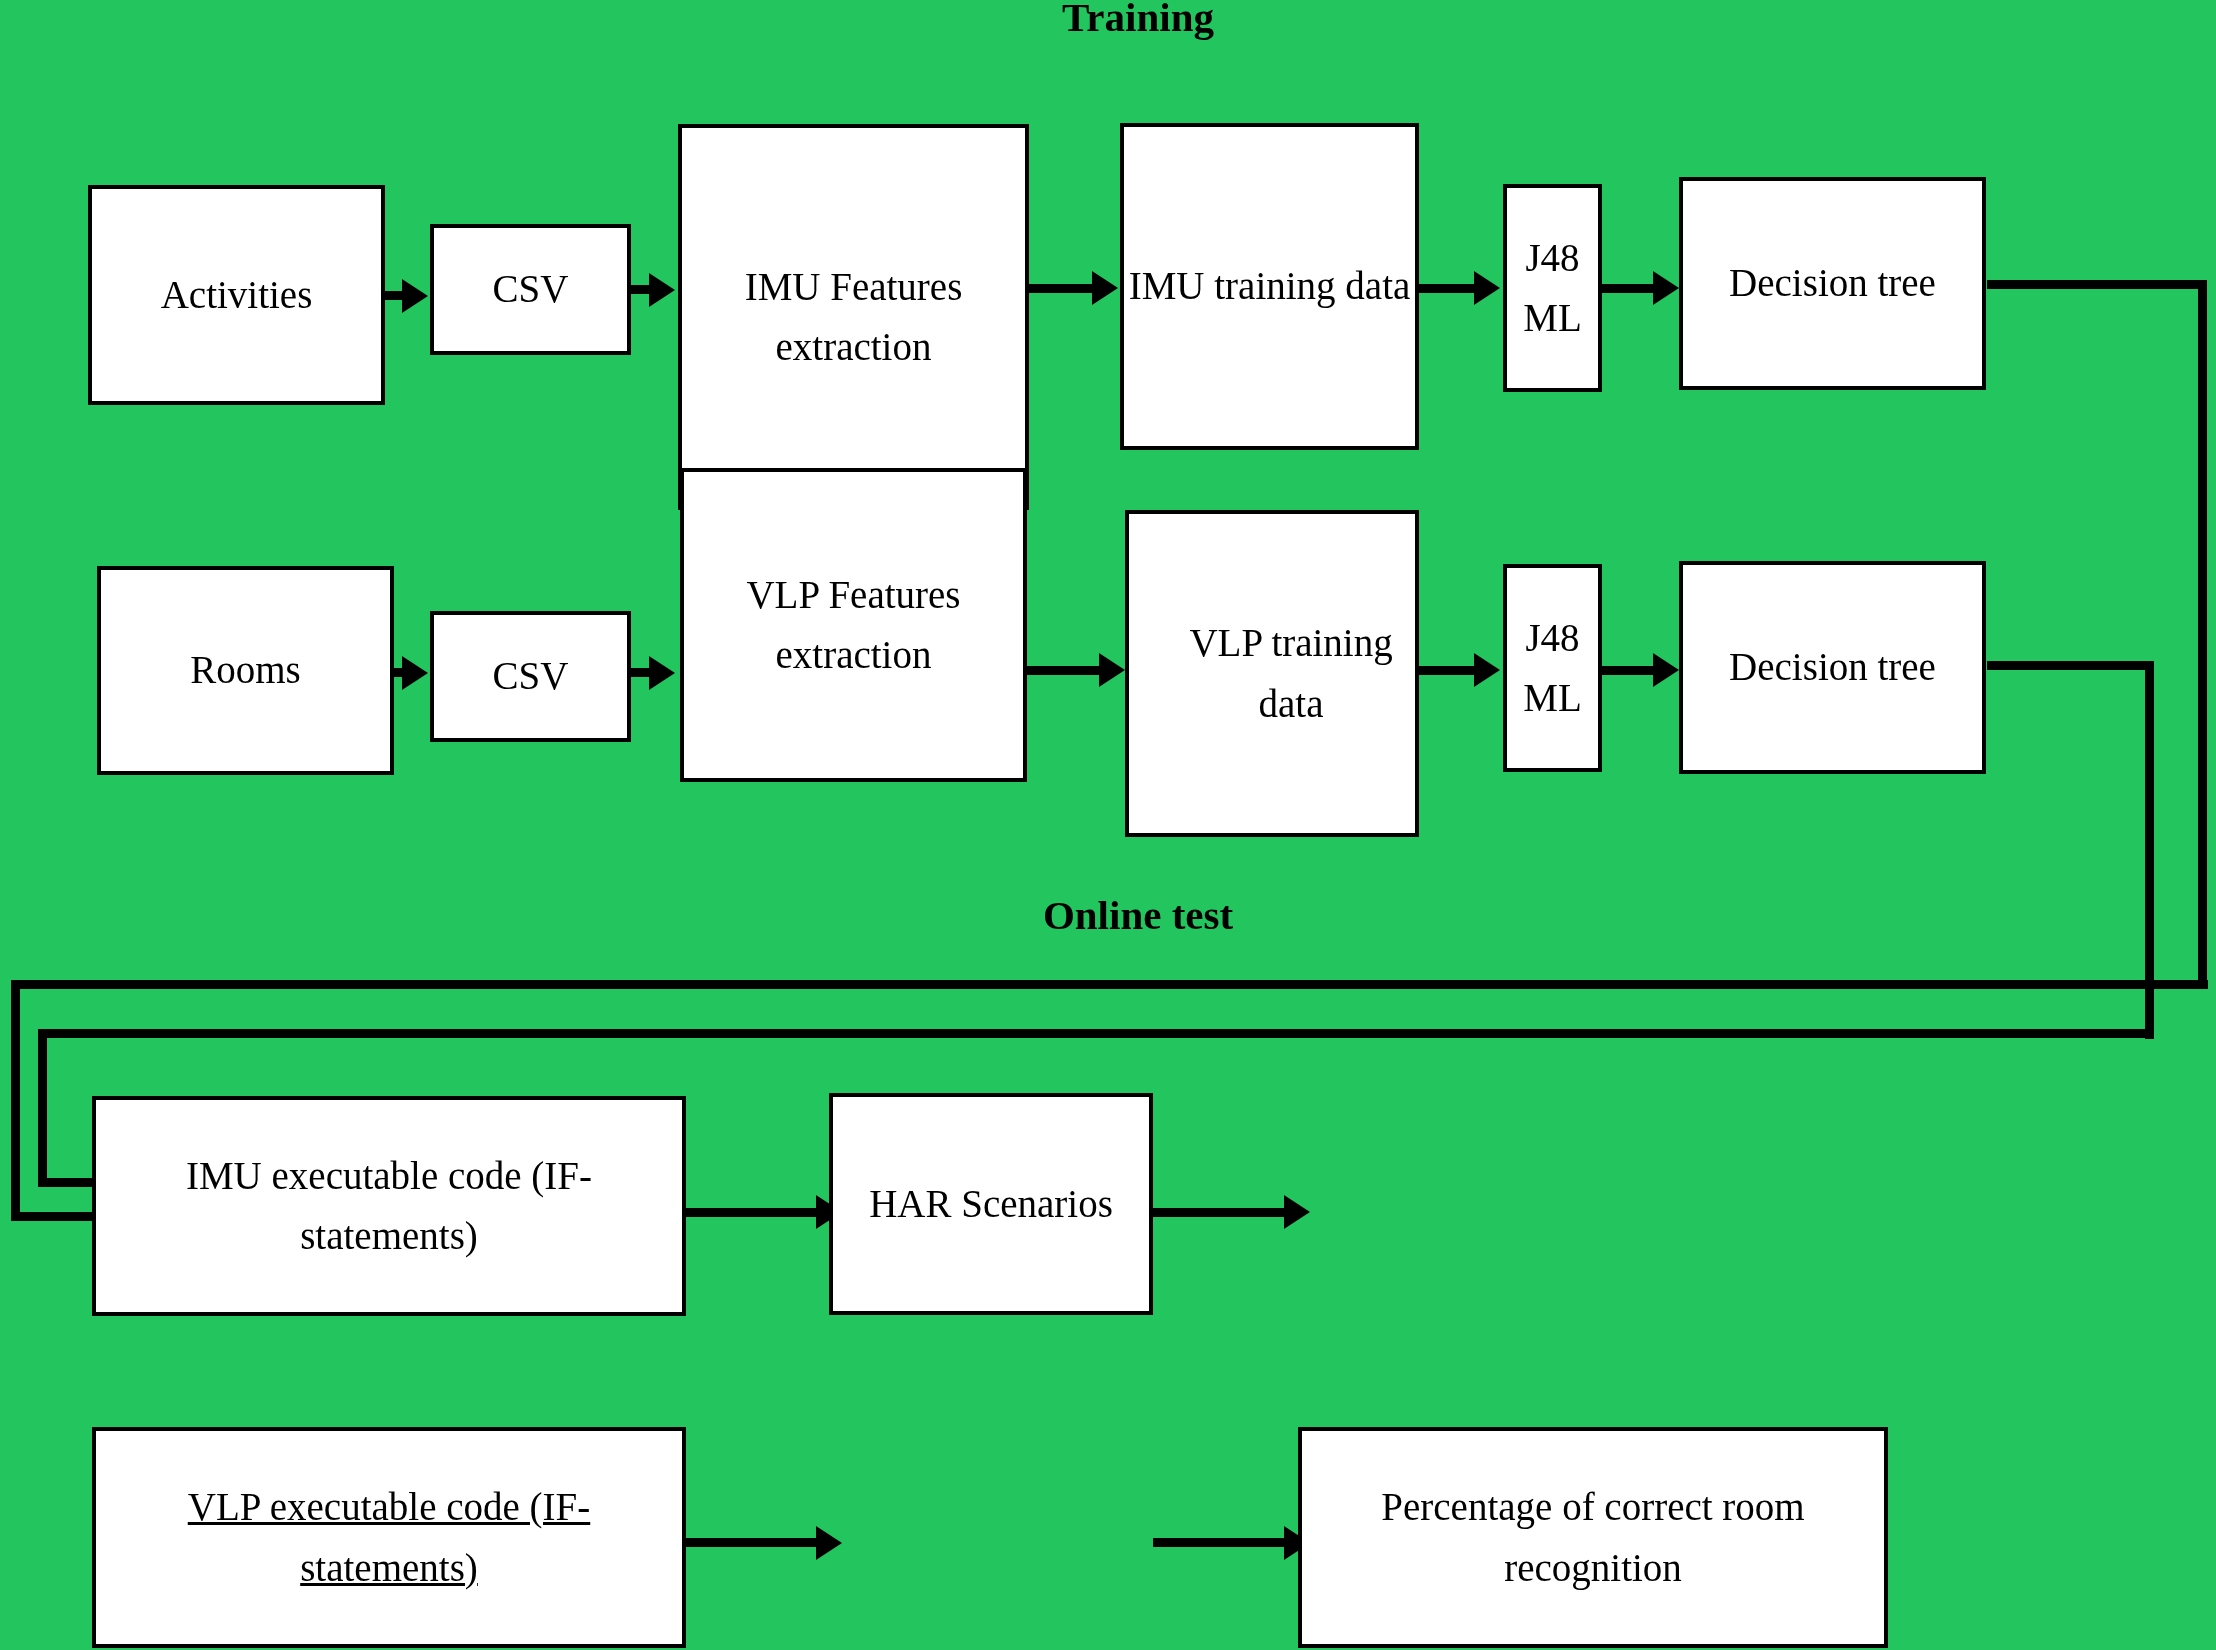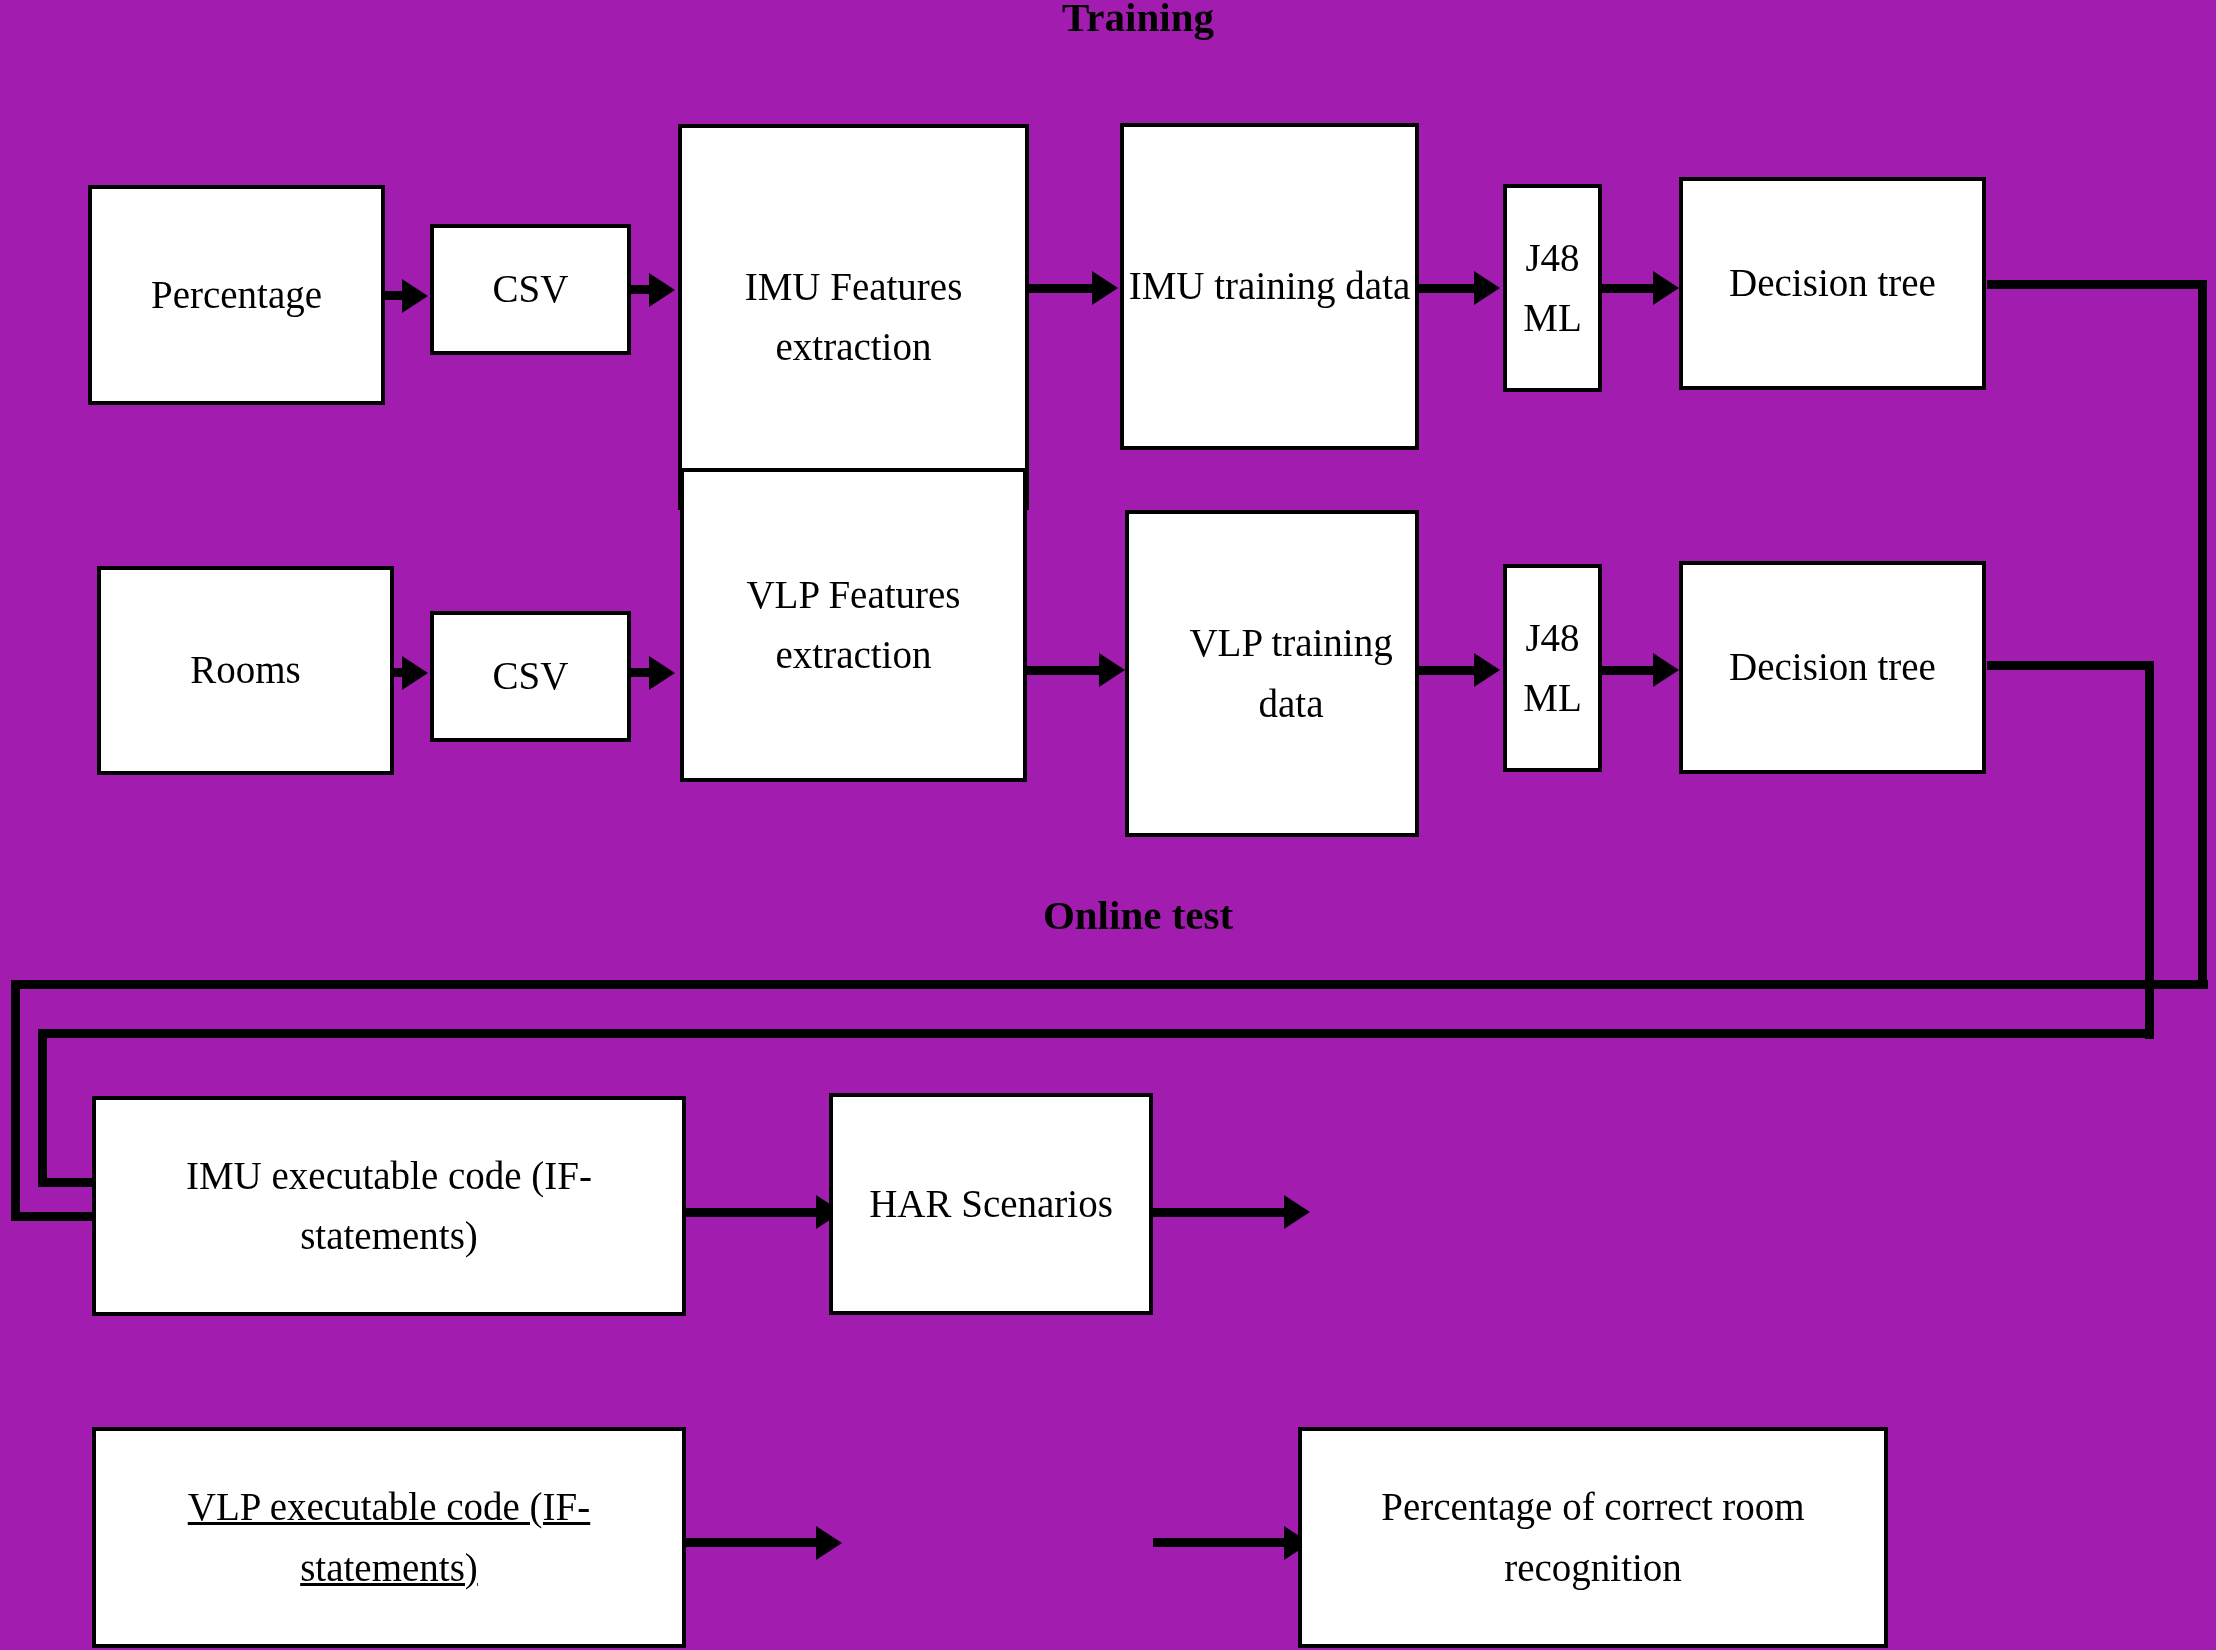--- a/index.html
+++ b/index.html
@@ -1,19 +1,19 @@
 <!DOCTYPE html>
 <html style="font-size:10.5px"><head>
 <meta charset="utf-8">
 <style>
   html,body{margin:0;padding:0;background:#ffffff;}
   #canvas{
     position:relative;
     width:2216px;height:1650px;
-    background:#a21caf;
+    background:#22c55e;
     font-family:"Liberation Serif","DejaVu Serif",serif;
     overflow:hidden;
   }
   .section-title{
     position:absolute;
     font-weight:bold;
     font-size:41px;
     line-height:1;
     color:#000;
     white-space:nowrap;
@@ -52,21 +52,21 @@
 </head>
 <body>
 
 <div id="canvas">
 
   <div class="section-title" style="left:942px;top:-2.6px;width:392px;">Training</div>
 
   <div class="section-title" style="left:942px;top:895px;width:392px;">Online test</div>
 
   <div class="node" style="left:88px;top:185px;width:297px;height:220px;">
-    <span class="nlabel">Percentage</span>
+    <span class="nlabel">Activities</span>
   </div>
   <div class="lead h" style="left:385px;top:291px;width:23.5px;"></div>
   <div class="arrow" style="left:402px;top:279px;"></div>
 
   <div class="node" style="left:430px;top:224px;width:201px;height:131px;">
     <span class="nlabel">CSV</span>
   </div>
   <div class="lead h" style="left:631px;top:285px;width:23.5px;"></div>
   <div class="arrow" style="left:649px;top:273px;"></div>
 

